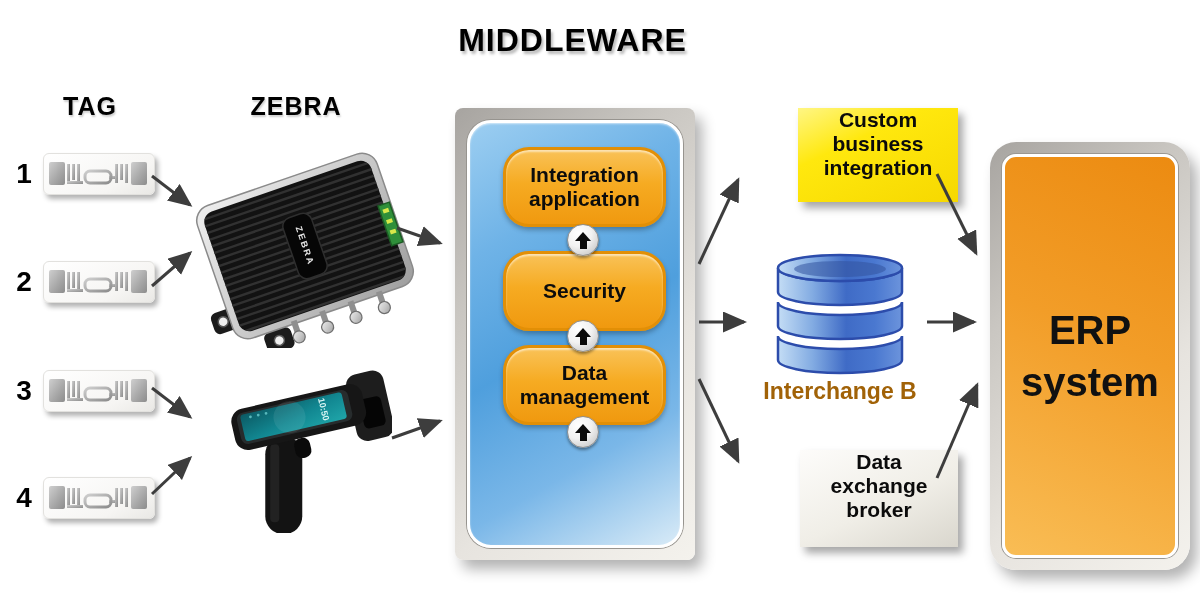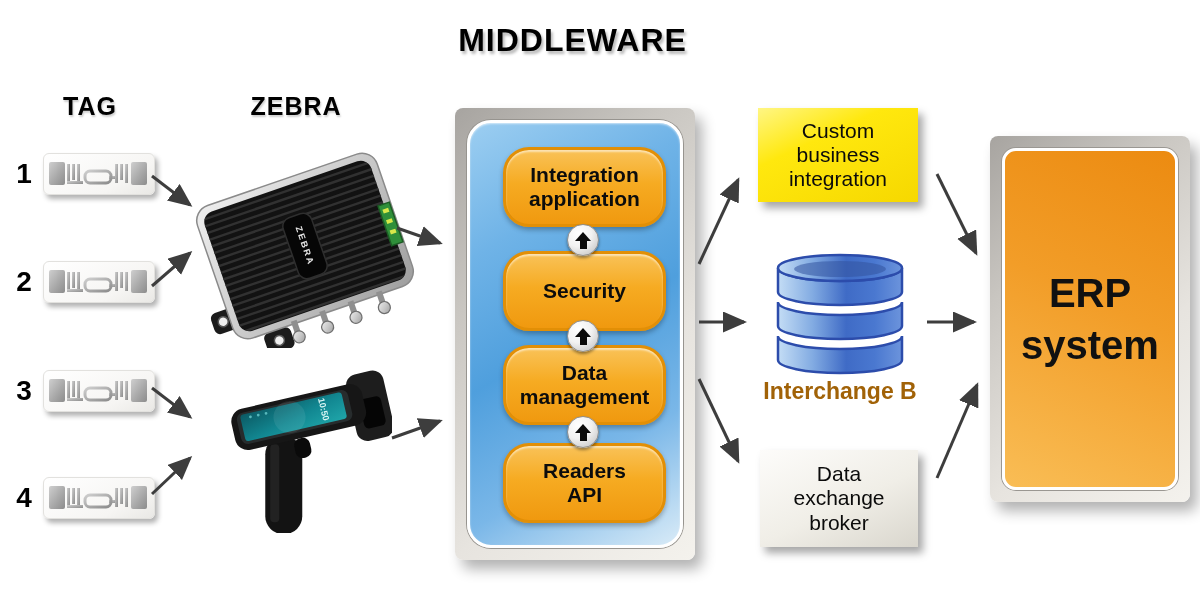--- a/index.html
+++ b/index.html
@@ -42,33 +42,33 @@
     font-size:21px; font-weight:bold; color:#0c0c0c; line-height:1.12; padding:0 6px; }
   .up-circle { position:absolute; left:97px; width:32px; height:32px; border-radius:50%;
     background:radial-gradient(circle at 34% 28%, #ffffff 0%, #f2f2f2 45%, #d4d4d4 75%, #ababab 100%);
     border:1px solid #8f8f8f; box-shadow:0 2px 3px rgba(0,0,0,.4);
     display:flex; flex-direction:column; align-items:center; justify-content:center; z-index:3; }
   .up-tri { width:0; height:0; border-left:8px solid transparent; border-right:8px solid transparent;
     border-bottom:9px solid #0a0a0a; }
   .up-stem { width:7px; height:8px; background:#0a0a0a; }
 
   
-  .flat-box { position:absolute; display:flex; align-items:center; justify-content:center;
-    text-align:center; font-size:21px; font-weight:normal; color:#0b0b0b; line-height:1.15; }
+  .flat-box { position:absolute; display:flex; justify-content:center;
+    text-align:center; font-size:21px; font-weight:bold; color:#0b0b0b; line-height:1.15;margin-left:40px; }
   #custom-box { left:758px; top:108px; width:160px; height:94px;
     background:linear-gradient(155deg,#fff684 0%,#ffe80e 35%,#f6d800 100%);
     box-shadow:5px 6px 8px rgba(0,0,0,.35); }
   #broker-box { left:760px; top:450px; width:158px; height:97px;
     background:linear-gradient(155deg,#fdfcfa 0%,#f0eee7 55%,#d9d6cd 100%);
     box-shadow:5px 6px 8px rgba(0,0,0,.35); }
   #interchange-label { position:absolute; left:752px; top:378px; width:176px; text-align:center;
     font-size:23px; font-weight:bold; color:#a16207; }
 
   
-  #erp-frame { left:990px; top:136px; width:200px; height:366px; }
+  #erp-frame { left:990px; top:142px; width:200px; height:428px;border-radius:26px; }
   #erp-inner { position:absolute; left:12px; top:12px; right:12px; bottom:12px;
     border-radius:14px; border:3px solid #ffffff;
     background:linear-gradient(205deg,#ec8b11 0%,#f29d28 45%,#f9bd55 100%);
     box-shadow:0 0 0 1px #9a9792;
     display:flex; align-items:center; justify-content:center; text-align:center;
     font-size:40px; font-weight:bold; color:#111; line-height:1.3; }
 
   svg { display:block; }
   .dev { position:absolute; }
 </style>
@@ -289,24 +289,20 @@
         <span class="prewrap">Integration
 application</span>
       </div>
       <div class="layer-box" style="top:128px">
         <span class="prewrap">Security</span>
       </div>
       <div class="layer-box" style="top:222px">
         <span class="prewrap">Data
 management</span>
       </div>
-      <div class="layer-box" style="top:320px">
-        <span class="prewrap">Readers
-API</span>
-      </div>
       <div class="up-circle" style="top:101px">
         <span class="up-tri"></span>
           <span class="up-stem"></span>
       </div>
       <div class="up-circle" style="top:197px">
         <span class="up-tri"></span>
           <span class="up-stem"></span>
       </div>
       <div class="up-circle" style="top:293px">
         <span class="up-tri"></span>

